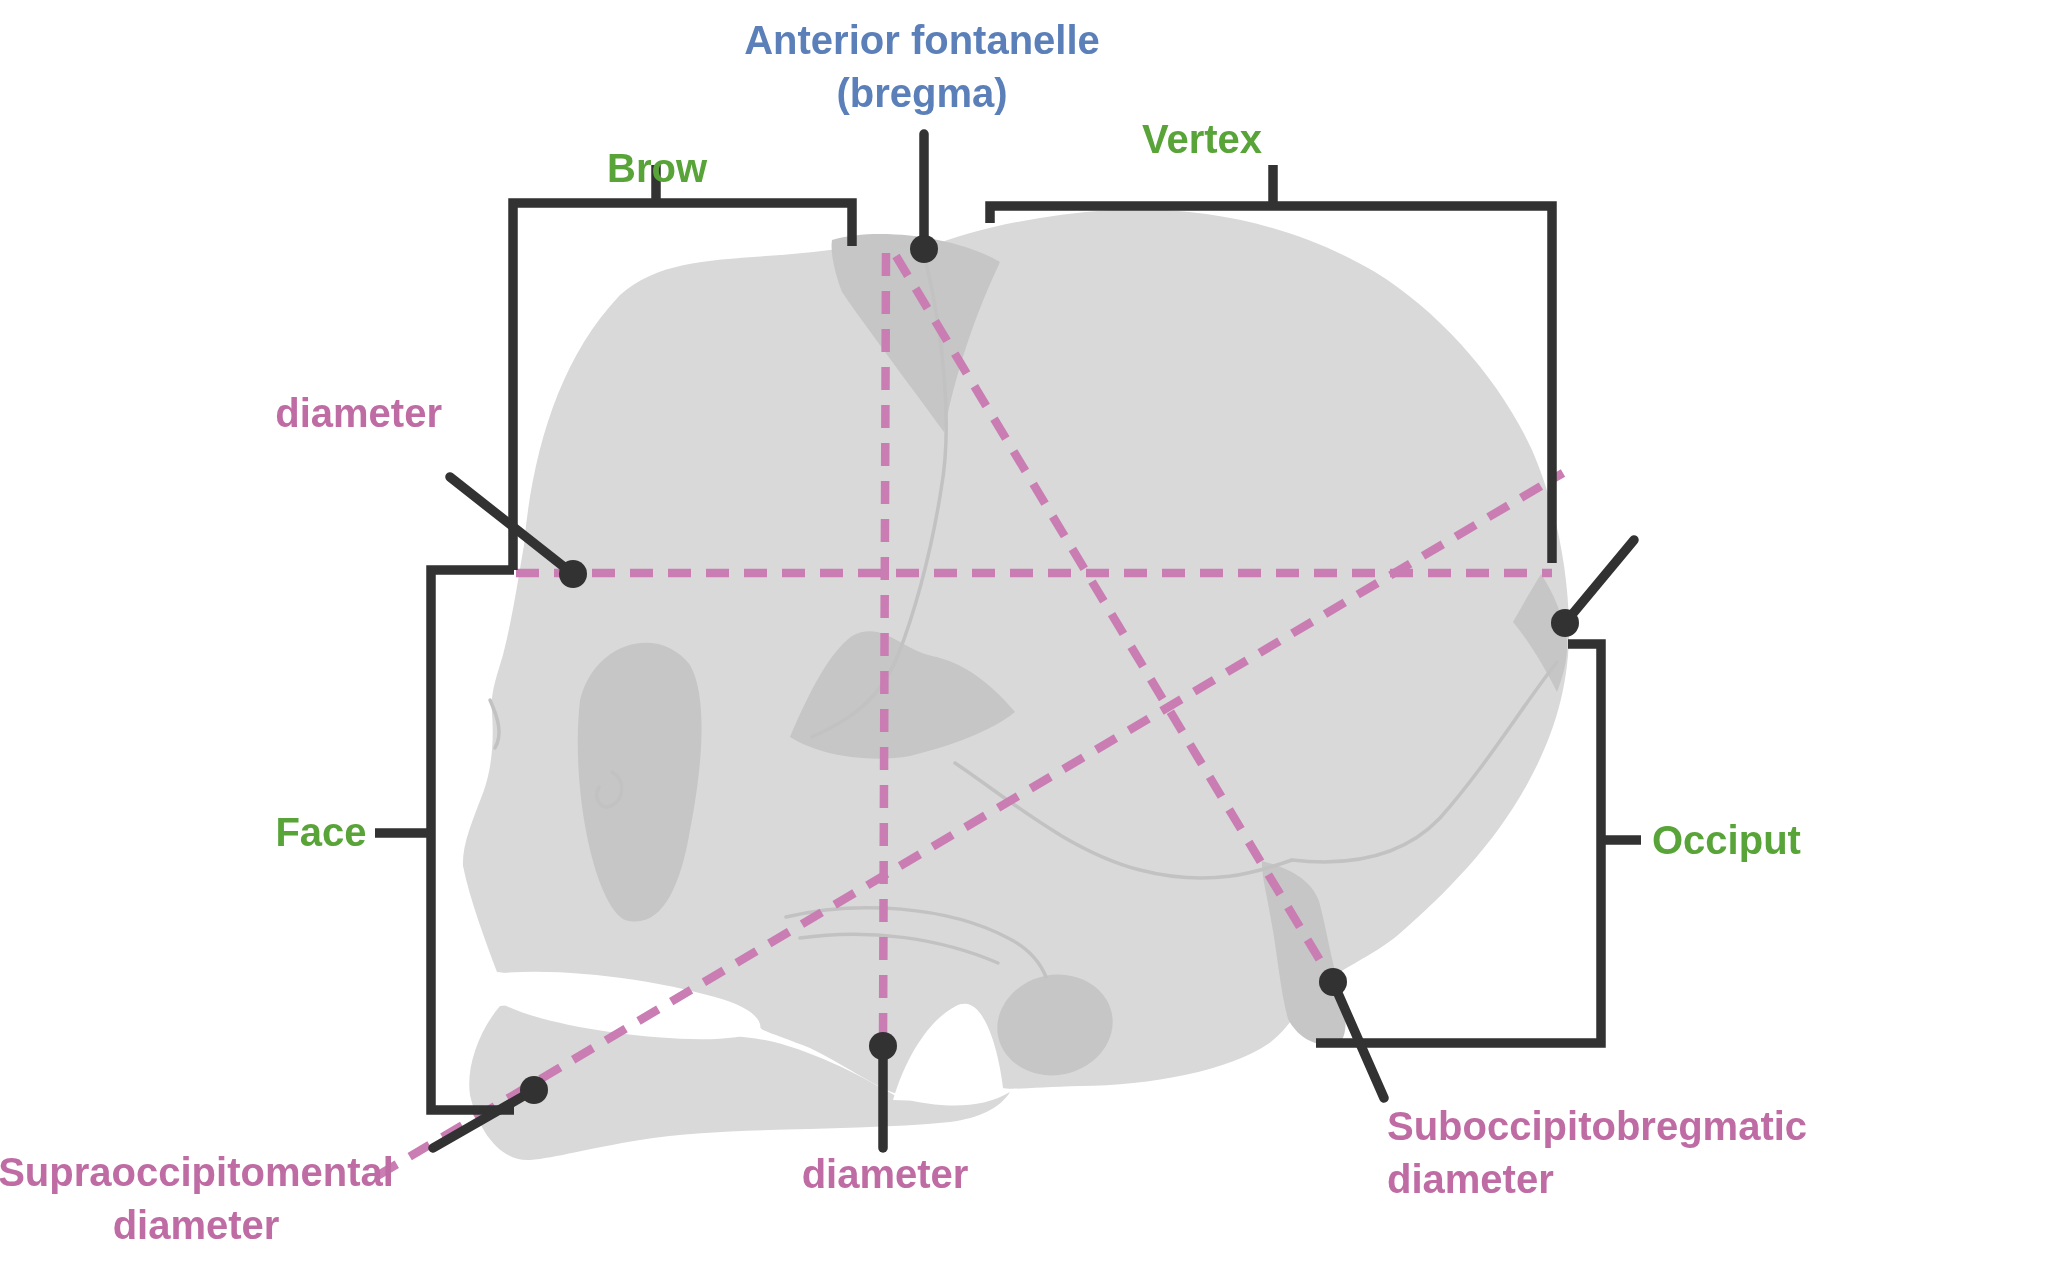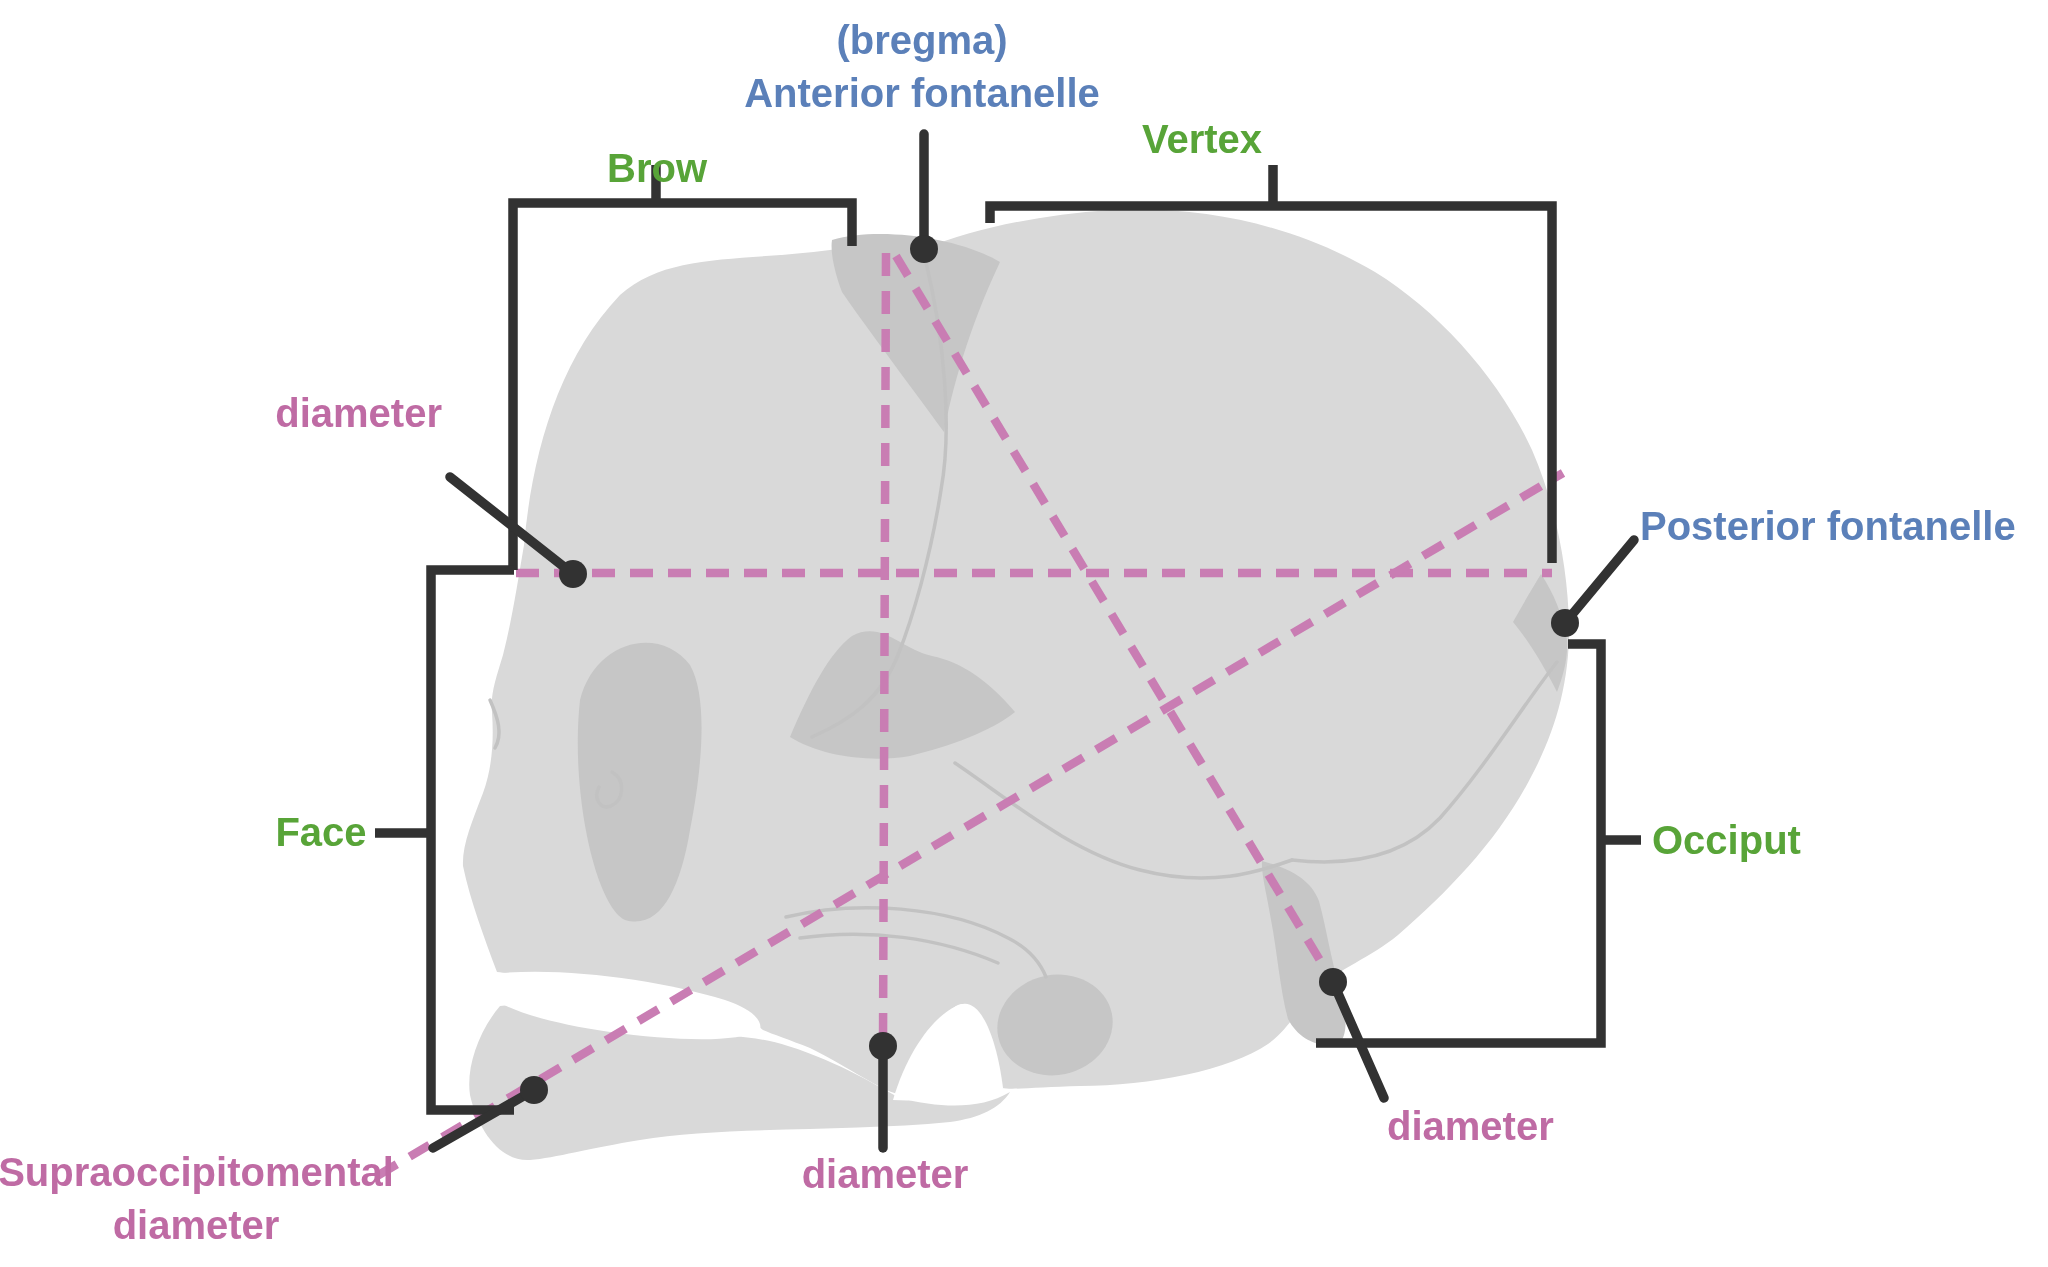--- a/index.html
+++ b/index.html
@@ -150,44 +150,44 @@
       <circle cx="924" cy="249" r="14"></circle>
       <circle cx="573" cy="574" r="14"></circle>
       <circle cx="1565" cy="623" r="14"></circle>
       <circle cx="534" cy="1090" r="14"></circle>
       <circle cx="883" cy="1046" r="14"></circle>
       <circle cx="1333" cy="982" r="14"></circle>
     </g>
   </svg>
 
   <div class="lbl blue center" style="left:922px;top:14px;">
+    <div>Anterior fontanelle</div>
     <div>(bregma)</div>
-    <div>Anterior fontanelle</div>
   </div>
 
   <div class="lbl green vcenter" style="left:657px;top:140px;margin-top:28px;">Brow</div>
 
   <div class="lbl green vcenter" style="left:1202px;top:139px;">Vertex</div>
 
   <div class="lbl pink right" style="right:1606px;top:387px;">
     <div>diameter</div>
   </div>
 
-  <div class="lbl blue" style="left:1640px;top:500px;">Posterior fontanelle</div>
 
   <div class="lbl green vcenter" style="left:321px;top:832px;">Face</div>
 
   <div class="lbl green" style="left:1652px;top:814px;">Occiput</div>
 
   <div class="lbl pink center" style="left:196px;top:1146px;">
     <div>Supraoccipitomental</div>
     <div>diameter</div>
   </div>
 
   <div class="lbl pink center" style="left:885px;top:1148px;">
     <div>diameter</div>
   </div>
 
   <div class="lbl pink" style="left:1387px;top:1100px;">
+    <div>Suboccipitobregmatic</div>
     <div>diameter</div>
   </div>
 
 </div>
 
 </body></html>

